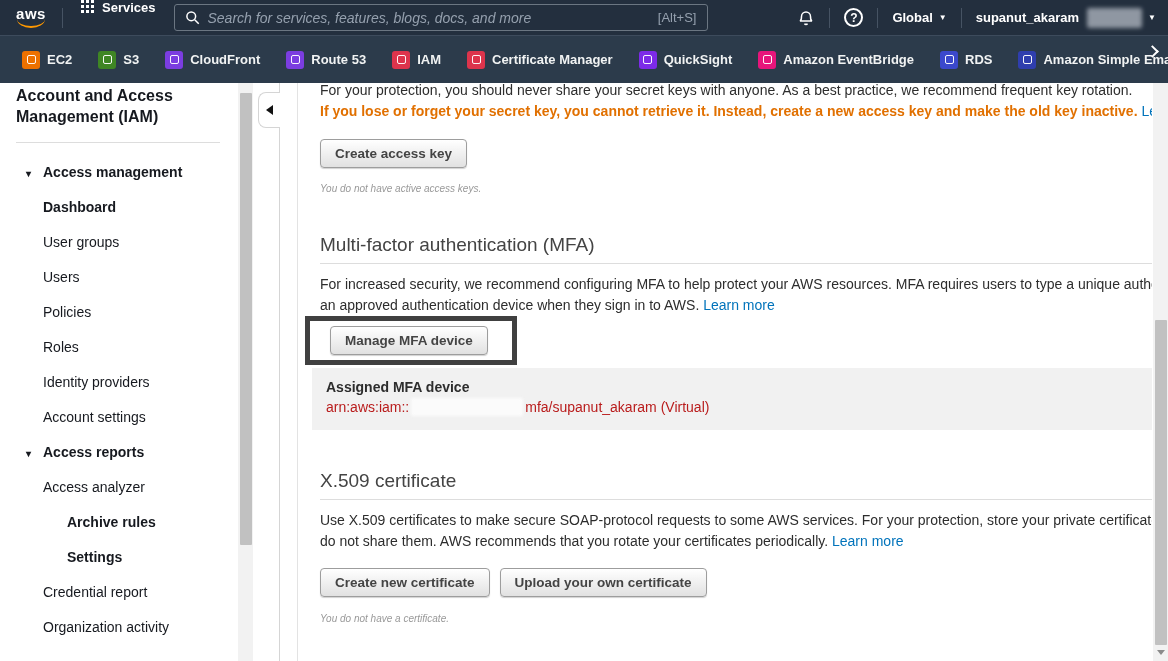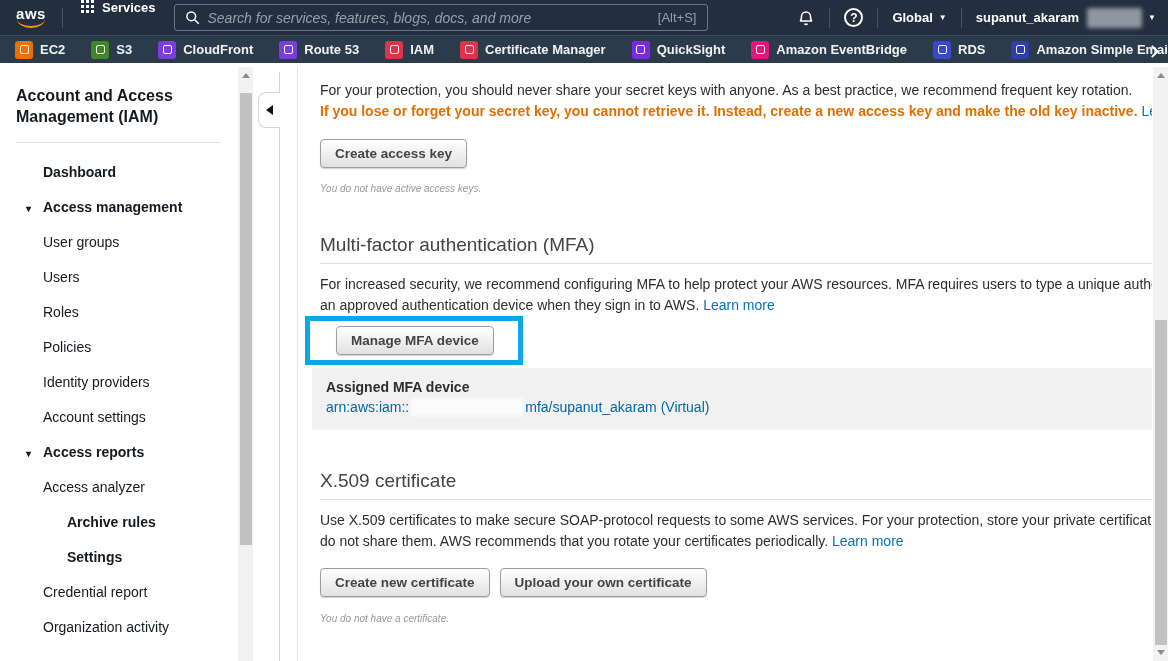--- a/index.html
+++ b/index.html
@@ -26,22 +26,22 @@
   .search-shortcut { color:#95a0ae; font-size:13px; }
   .tb-right { margin-left:auto; display:flex; align-items:center; gap:14px; padding-right:12px; }
   .tb-icon-btn { display:flex; align-items:center; justify-content:center; cursor:pointer; }
   .qmark { width:19px; height:19px; border:2px solid #fff; border-radius:50%; color:#fff;
            font-weight:bold; font-size:12px; display:flex; align-items:center; justify-content:center; }
   .tb-label { color:#fff; font-size:13px; font-weight:bold; cursor:pointer; display:flex; align-items:center; gap:6px; }
   .tb-caret { font-size:8px; color:#fff; }
   .redact-user { width:55px; height:20px; background:#8f97a2; border-radius:2px; filter:blur(2px); margin-left:2px; }
 
   
-  .favbar { position:absolute; top:35px; left:0; width:1168px; height:28px; background:#2c3b4b;
-            border-top:1px solid #3d4b5c; display:flex; align-items:center; padding-left:15px;
+  .favbar { position:absolute; top:35px; left:0; width:1168px; height:48px; background:#2c3b4b;
+            border-top:1px solid #3d4b5c; display:flex; align-items:center; padding-left:22px;
             overflow:hidden; z-index:29;text-align:right; }
   .fav-item { display:flex; align-items:center; gap:7px; margin-right:26px; cursor:pointer; flex:0 0 auto; }
   .fav-icon { width:18px; height:18px; border-radius:3px; display:flex; align-items:center; justify-content:center; }
   .fav-icon .glyph { width:9px; height:9px; border:1.5px solid rgba(255,255,255,.95); border-radius:2px; }
   .fav-label { color:#f1f3f3; font-size:13px; font-weight:600; white-space:nowrap; }
   .fav-chevron { position:absolute; right:8px; top:7px; width:12px; height:18px; cursor:pointer; }
   .fav-chevron i { display:block; width:9px; height:9px; border:solid #fff; border-width:2px 2px 0 0;
                    transform:rotate(45deg); margin-top:4px; }
 
   
@@ -87,24 +87,24 @@
   .note { font-style:italic; color:#999; font-size:10px; }
   h2.sec { font-size:19px; font-weight:400; color:#444; margin-top:40px; }
   hr.sec { border:none; border-top:1px solid #ddd; margin-top:7px; }
   .aws-btn { display:inline-block; background:linear-gradient(#ffffff,#e1e1e1); border:1px solid #9d9d9d;
              border-radius:4px; padding:6px 14px; font-size:13.5px; font-weight:bold; color:#444;
              box-shadow:0 1px 1px rgba(0,0,0,.18); cursor:pointer; font-family:"Liberation Sans", sans-serif; }
   .ak-line1 { margin-top:13px; }
   .ak-btn-row { margin-top:17px; }
   .ak-note { margin-top:15px; }
   .mfa-p { margin-top:10px; }
-  .annotation { display:inline-block; border:5px solid #0ea5e9; padding:5px 24px 5px 26px; margin-left:-15px; }
+  .annotation { display:inline-block; border:5px solid #404040; padding:5px 24px 5px 20px; margin-left:-15px; }
   .assigned-box { background:#f1f1f1; margin:3px 0 0 -8px; padding:10px 14px 12px; }
   .assigned-title { font-size:14px; font-weight:bold; color:#2d2d2d; line-height:18px; }
-  .arn-line { font-size:14px; color:#0369a1; line-height:22px; display:flex; align-items:center; }
+  .arn-line { font-size:14px; color:#b91c1c; line-height:22px; display:flex; align-items:center; }
   .redact-arn { display:inline-block; width:112px; height:18px; background:#fbfbfb; filter:blur(1.5px);
                 border-radius:1px; margin:0 2px; }
   .x509-btn-row { margin-top:16px; display:flex; gap:10px; }
   .x509-note { margin-top:16px; }
 </style>
 </head>
 <body>
 
 <div class="topbar">
   <div class="aws-logo">
@@ -224,26 +224,26 @@
   <span class="fav-chevron">
       <i></i>
     </span>
 </div>
 
 <div class="page">
 
   <div class="sidebar">
     <div class="sidebar-title">Account and Access Management (IAM)</div>
     <hr>
+    <div class="nav-item section"><span class="caret">▾</span><span>Access management</span></div>
     <div class="nav-item top"><span>Dashboard</span></div>
-    <div class="nav-item section"><span class="caret">▾</span><span>Access management</span></div>
     <div class="nav-item l1"><span>User groups</span></div>
     <div class="nav-item l1"><span>Users</span></div>
+    <div class="nav-item l1"><span>Policies</span></div>
     <div class="nav-item l1"><span>Roles</span></div>
-    <div class="nav-item l1"><span>Policies</span></div>
     <div class="nav-item l1"><span>Identity providers</span></div>
     <div class="nav-item l1"><span>Account settings</span></div>
     <div class="nav-item section gap-before"><span class="caret">▾</span><span>Access reports</span></div>
     <div class="nav-item l1"><span>Access analyzer</span></div>
     <div class="nav-item l2"><span>Archive rules</span></div>
     <div class="nav-item l2"><span>Settings</span></div>
     <div class="nav-item l1 gap-before"><span>Credential report</span></div>
     <div class="nav-item l1"><span>Organization activity</span></div>
 
   </div>

